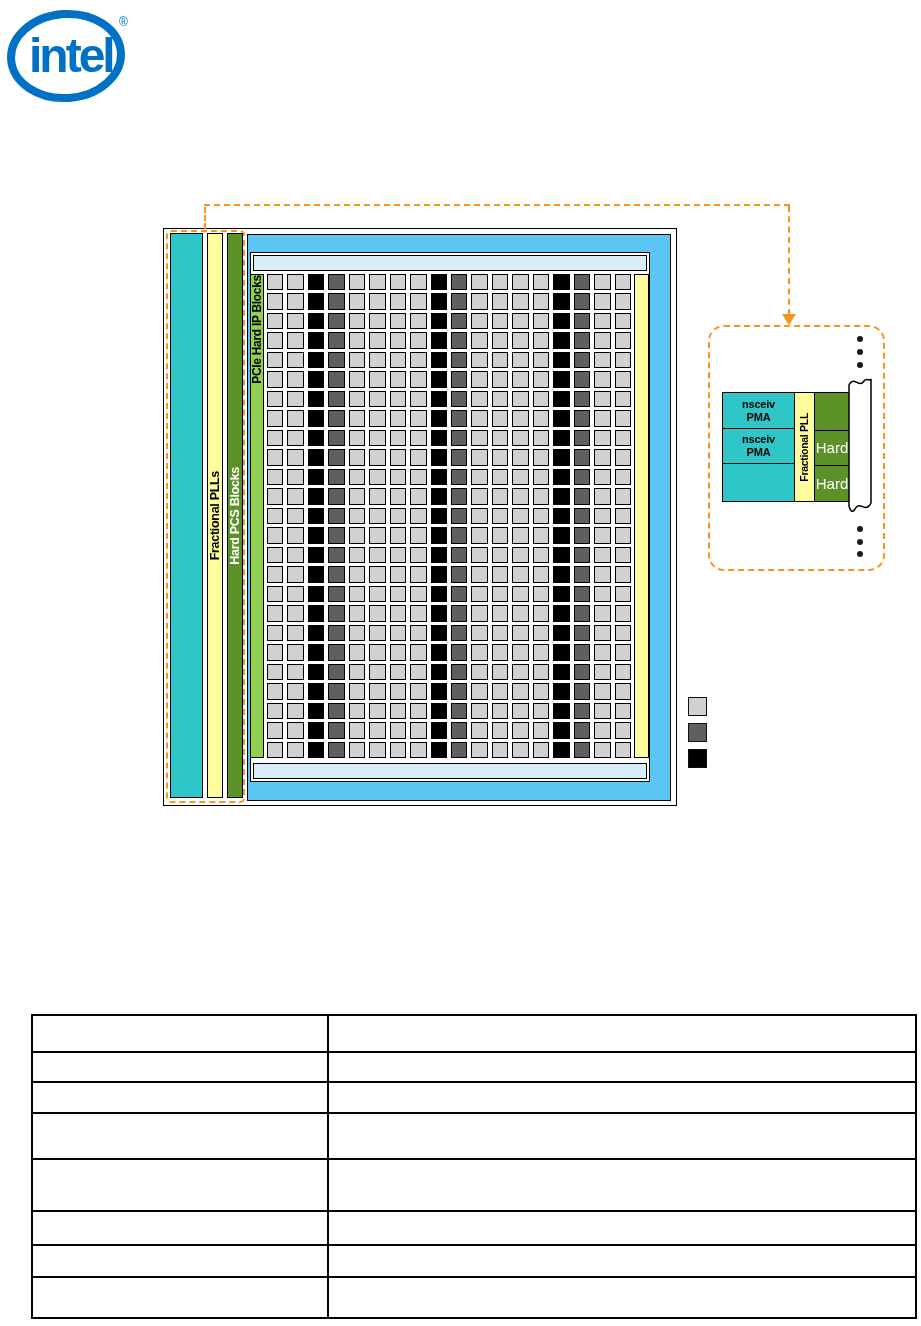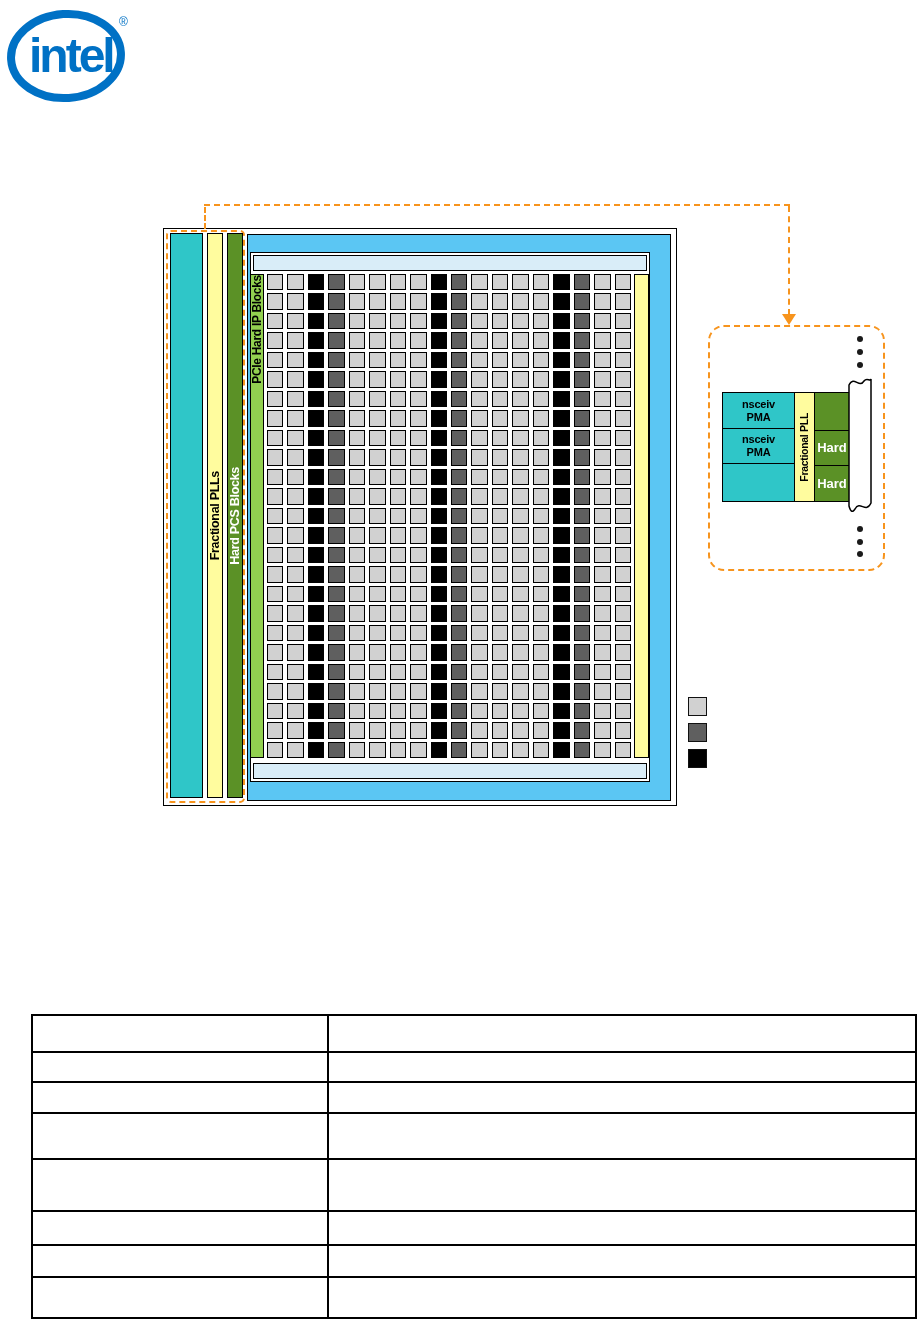--- a/index.html
+++ b/index.html
@@ -49,21 +49,21 @@
   #co-block{left:722px;top:392px;width:128px;height:110px;border:1.5px solid #000;display:flex;}
   #co-teal{width:71px;background:#2FC6C8;display:flex;flex-direction:column;}
   .co-teal-cell{display:flex;flex-direction:column;align-items:center;justify-content:center;
                 font-size:11px;line-height:1.15;color:#000;font-weight:bold;letter-spacing:-0.2px;}
   .co-teal-cell:nth-child(2){border-top:1.5px solid #000;border-bottom:1.5px solid #000;}
   #co-pll{width:19px;background:#FFFC9E;border-left:1px solid #000;border-right:1px solid #000;
           display:flex;align-items:center;justify-content:center;}
   #co-pll .vlabel{font-size:10.5px;font-weight:bold;}
   #co-green{flex:1;background:#5B9126;display:flex;flex-direction:column;}
   .co-green-cell{display:flex;align-items:center;justify-content:center;color:#fff;
-                 font-size:13px;font-weight:bold;}
+                 font-size:15px;font-weight:normal;}
   .co-green-cell:nth-child(2){border-top:1.5px solid #000;border-bottom:1.5px solid #000;}
   #co-wave{left:847px;top:373px;width:26px;height:144px;}
   .dot{position:absolute;width:6px;height:6px;border-radius:50%;background:#1a1a1a;left:857px;}
 
   
   .legend-swatch{left:688px;width:19px;height:19px;border:1.5px solid #111;}
 
   
   #btable{left:31px;top:1014px;width:886px;height:305px;border:2px solid #000;display:flex;flex-direction:column;}
   .trow{display:flex;box-sizing:border-box;border-top:2px solid #000;}

